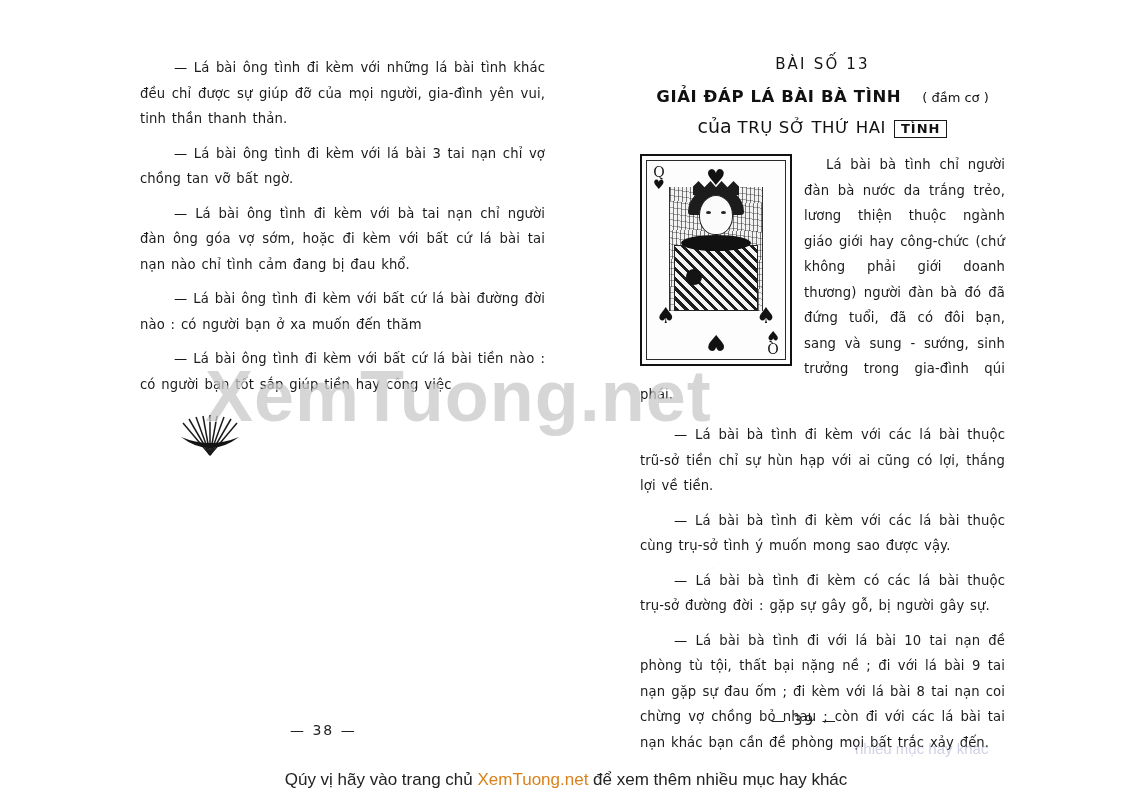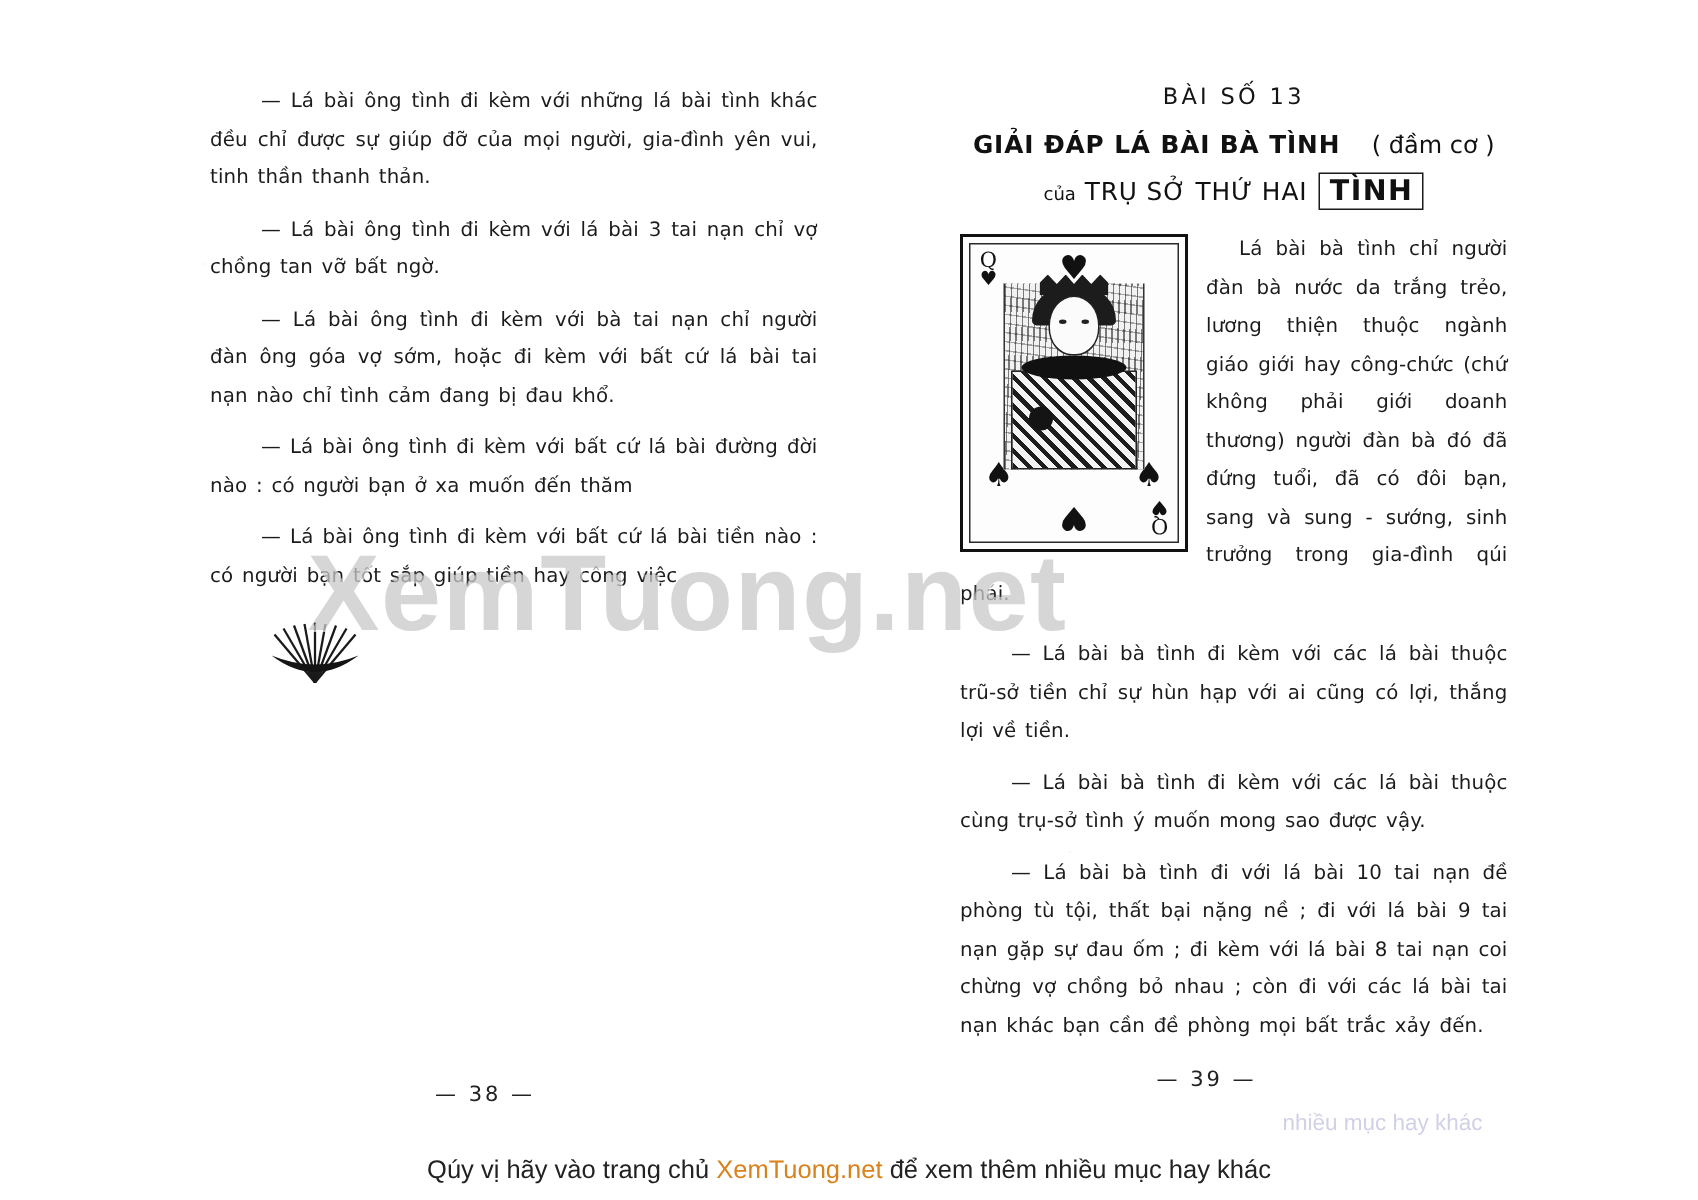--- a/index.html
+++ b/index.html
@@ -64,34 +64,34 @@
     margin-bottom: 14px;
   }
   .head-2 {
     font-size: 16.5px;
     letter-spacing: .6px;
     color: #111;
     margin-bottom: 9px;
     white-space: nowrap;
   }
   .head-2 b { font-weight: 700; }
-  .head-2 .paren { font-size: 16px; letter-spacing: 0; margin-left: 21px; }
+  .head-2 .paren { font-size: 13px; letter-spacing: 0; margin-left: 21px; }
   .head-3 {
     font-size: 16.5px;
     letter-spacing: .6px;
     color: #111;
     white-space: nowrap;
   }
-  .head-3 .small { font-size: 12px; letter-spacing: 0; }
+  .head-3 .small { font-size: 19px; letter-spacing: 0; }
   .head-3 .boxed {
     display: inline-block;
     border: 1.6px solid #1a1a1a;
     padding: 0 6px 1px 6px;
     font-weight: 700;
-    font-size: 19px;
+    font-size: 13px;
     letter-spacing: 1px;
     margin-left: 2px;
   }
 
   
   .card-row { margin-bottom: 6px; }
   .card {
     float: left;
     width: 152px;
     height: 212px;
@@ -344,20 +344,21 @@
           </div>
         </div>
 
         <p class="para para-noindent" style="text-indent:22px">Lá bài bà tình chỉ người đàn bà nước da trắng trẻo, lương thiện thuộc ngành giáo giới hay công-chức (chứ không phải giới doanh thương) người đàn bà đó đã đứng tuổi, đã có đôi bạn, sang và sung - sướng, sinh trưởng trong gia-đình qúi phái.</p>
         <div style="clear:both"></div>
       </div>
 
       <div class="bodytext">
         <p class="para">— Lá bài bà tình đi kèm với các lá bài thuộc trũ-sở tiền chỉ sự hùn hạp với ai cũng có lợi, thắng lợi về tiền.</p>
         <p class="para">— Lá bài bà tình đi kèm với các lá bài thuộc cùng trụ-sở tình ý muốn mong sao được vậy.</p>
+        <p class="para">— Lá bài bà tình đi kèm có các lá bài thuộc trụ-sở đường đời : gặp sự gây gỗ, bị người gây sự.</p>
         <p class="para">— Lá bài bà tình đi với lá bài 10 tai nạn đề phòng tù tội, thất bại nặng nề ;  đi với lá bài 9 tai nạn gặp sự đau ốm ; đi kèm với lá bài 8 tai nạn coi chừng vợ chồng bỏ nhau ; còn đi với các lá bài tai nạn khác bạn cần đề phòng mọi bất trắc xảy đến.</p>
       </div>
     </div>
 
     <div class="folio folio-right">— 39 —</div>
 
     <div class="watermark">XemTuong.net</div>
     <div class="watermark2">nhiều mục hay khác</div>
 
     <div class="speckle"></div>

